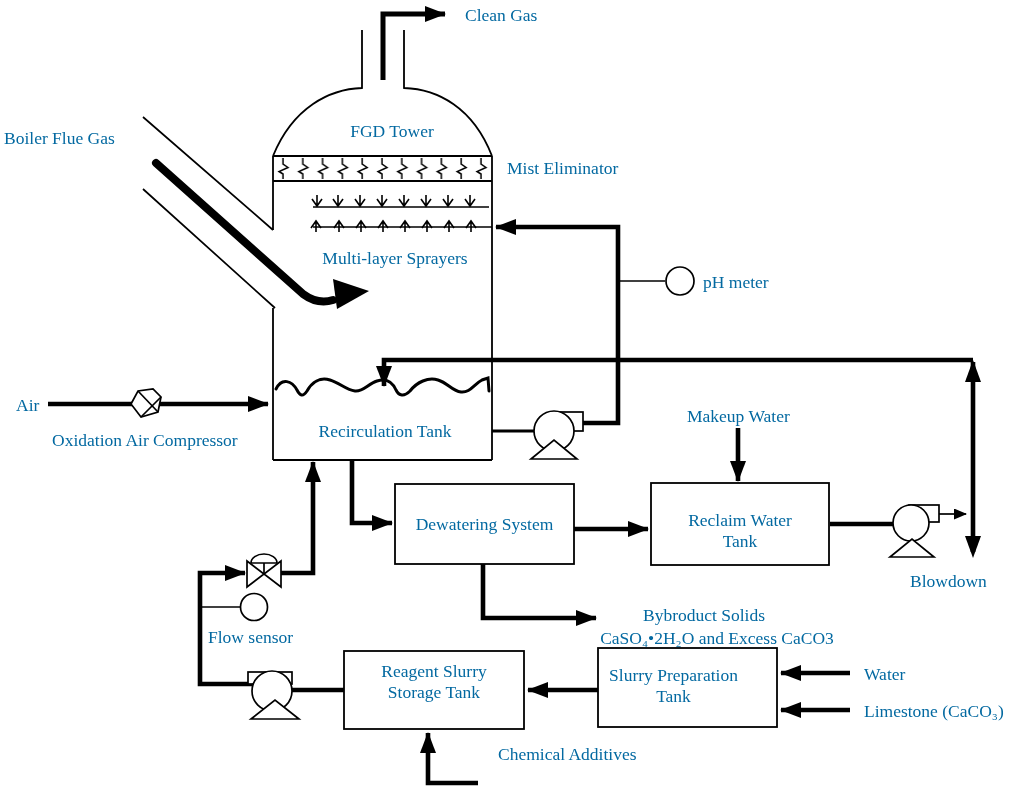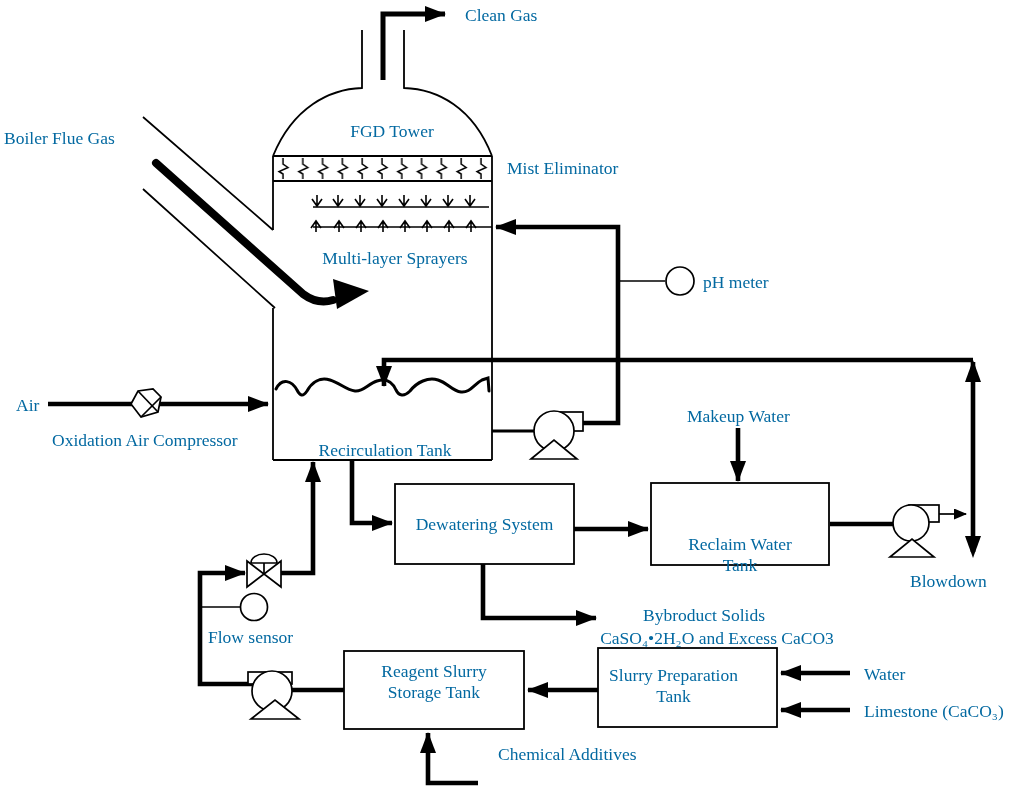--- a/index.html
+++ b/index.html
@@ -163,34 +163,34 @@
 </svg>
 
 <div class="lbl" style="left:465px;top:5px;">Clean Gas</div>
 <div class="lbl ctr" style="left:392px;top:121px;">FGD Tower</div>
 <div class="lbl" style="left:507px;top:158px;">Mist Eliminator</div>
 <div class="lbl ctr" style="left:395px;top:248px;">Multi-layer Sprayers</div>
 <div class="lbl" style="left:4px;top:128px;">Boiler Flue Gas</div>
 <div class="lbl" style="left:703px;top:272px;">pH meter</div>
 <div class="lbl" style="left:16px;top:395px;">Air</div>
 <div class="lbl" style="left:52px;top:430px;">Oxidation Air Compressor</div>
-<div class="lbl ctr" style="left:385px;top:440px;">Recirculation Tank</div>
+<div class="lbl ctr" style="left:385px;top:421px;">Recirculation Tank</div>
 <div class="lbl" style="left:687px;top:406px;">Makeup Water</div>
 <div class="lbl" style="left:910px;top:571px;">Blowdown</div>
 <div class="lbl ctr" style="left:704px;top:605px;">Bybroduct Solids</div>
 <div class="lbl ctr" style="left:717px;top:628px;">CaSO₄•2H₂O and Excess CaCO3</div>
 <div class="lbl" style="left:208px;top:627px;">Flow sensor</div>
 <div class="lbl" style="left:864px;top:664px;">Water</div>
 <div class="lbl" style="left:864px;top:701px;">Limestone (CaCO₃)</div>
 <div class="lbl" style="left:498px;top:744px;">Chemical Additives</div>
 
 <div class="boxlbl" style="left:395px;top:484px;width:179px;height:80px;">
   <span>Dewatering System</span>
 </div>
-<div class="boxlbl" style="left:651px;top:507px;width:178px;height:96px;">
+<div class="boxlbl" style="left:651px;top:483px;width:178px;height:96px;">
   <span>Reclaim Water</span>
   <span>Tank</span>
 </div>
 <div class="boxlbl" style="left:344px;top:651px;width:180px;height:62px;">
   <span>Reagent Slurry</span>
   <span>Storage Tank</span>
 </div>
 <div class="boxlbl" style="left:584px;top:648px;width:179px;height:75px;">
   <span>Slurry Preparation</span>
   <span>Tank</span>

